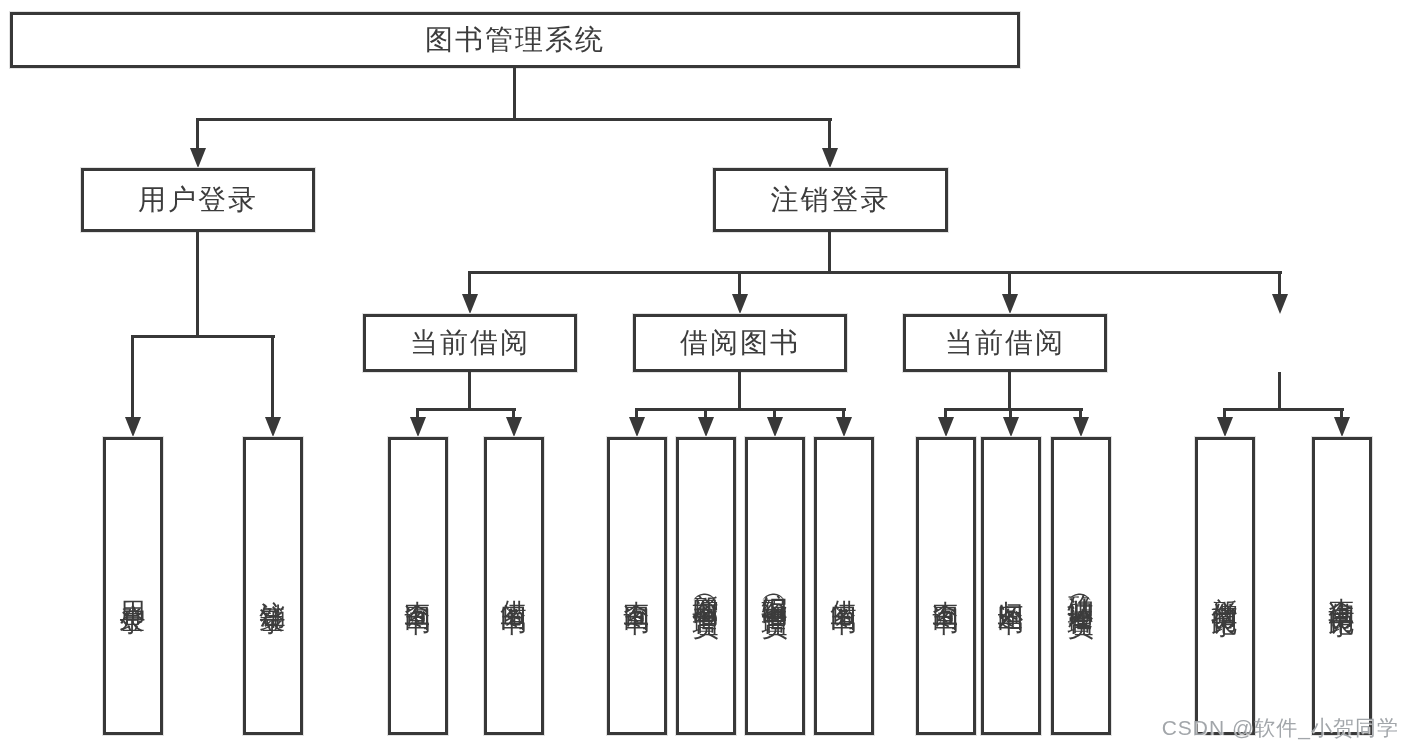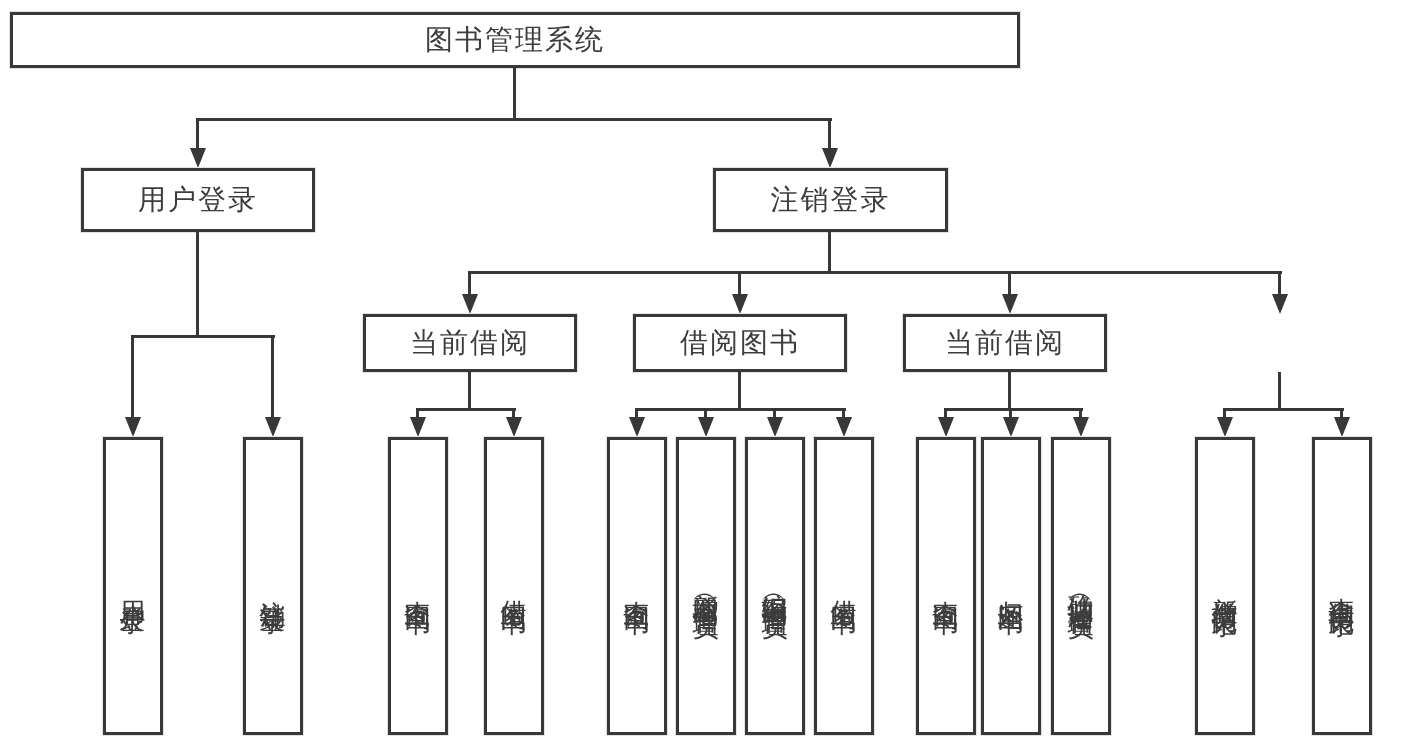--- a/index.html
+++ b/index.html
@@ -153,14 +153,15 @@
     <span class="lbl">确认归还（管理员）</span>
   </div>
 
   <div class="box vbox" style="left:1195px;top:437px;width:60px;height:298px">
     <span class="lbl">新增借阅记录</span>
   </div>
   <div class="box vbox" style="left:1312px;top:437px;width:60px;height:298px">
     <span class="lbl">查询借阅记录</span>
   </div>
 
+  <div class="watermark">CSDN @软件_小贺同学</div>
 
 </div>
 
 </body></html>

